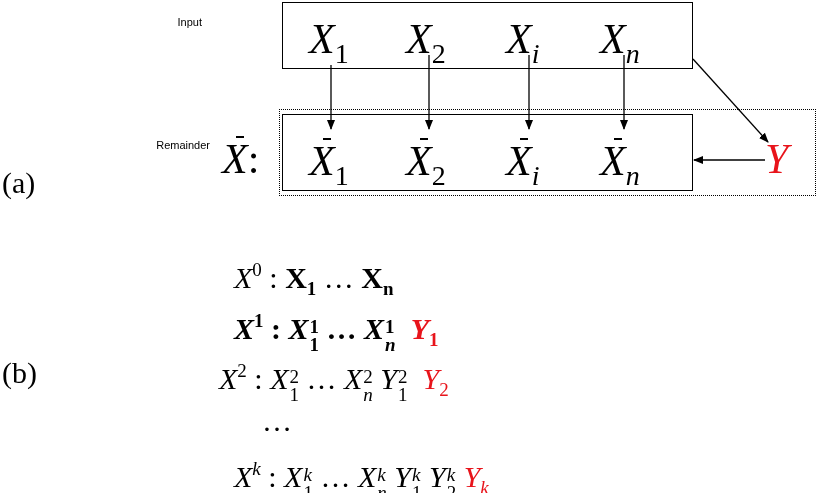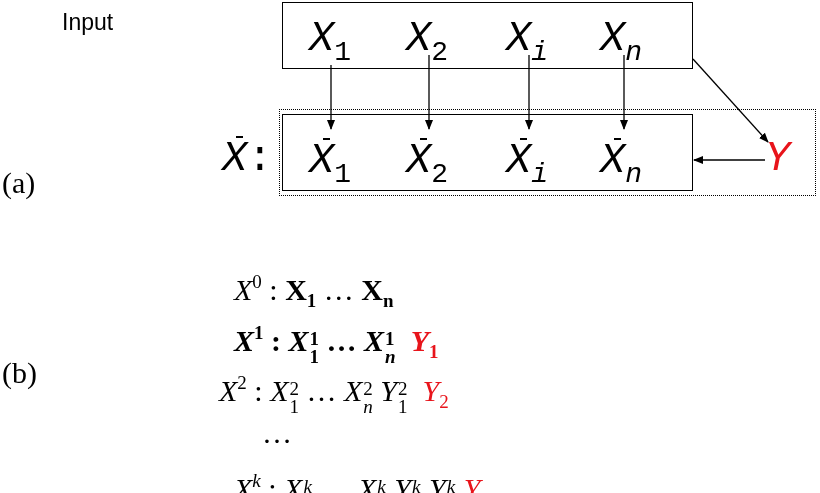--- a/index.html
+++ b/index.html
@@ -1,44 +1,45 @@
 <!DOCTYPE html>
 <html><head>
 <meta charset="utf-8">
 <style>
   html, body { margin:0; padding:0; background:#ffffff; }
   body { width:820px; height:493px; position:relative; overflow:hidden;
          font-family:"Liberation Serif", "DejaVu Serif", serif; color:#000; }
   .abs { position:absolute; }
   .sans { font-family:"Liberation Sans", "DejaVu Sans", sans-serif; }
-  .side-label { font-size:23px; line-height:22px; text-align:left; width:140px; }
+  .side-label { font-size:11px; line-height:22px; text-align:right; width:140px; }
   .panel-label { font-size:30px; }
   .box { position:absolute; border:1.5px solid #000; box-sizing:border-box; }
   .dotted { position:absolute; border:1.5px dotted #000; box-sizing:border-box; }
-  .var { position:absolute; font-style:italic; font-size:42px; line-height:42px; white-space:nowrap;font-family:Liberation Mono, monospace; }
+  .var { position:absolute; font-style:italic; font-size:42px; line-height:42px; white-space:nowrap; }
   .var sub { font-style:normal; font-size:28px; vertical-align:-10px; }
   .var sub.it { font-style:italic; }
   .bar { position:relative; display:inline-block; }
   .bar::before { content:""; position:absolute; left:14px; right:4px; top:-2px; border-top:2px solid #000; }
   .red { color:#e8141b; }
-  .eq { position:absolute; font-size:30px; line-height:34px; white-space:nowrap;margin-top:12px; }
+  .eq { position:absolute; font-size:30px; line-height:34px; white-space:nowrap; }
   .eq i { font-style:italic; }
   .eq sup { font-size:19px; vertical-align:12px; }
   .eq sub { font-size:19px; vertical-align:-7px; }
   .eq .ss { display:inline-flex; flex-direction:column; vertical-align:middle; font-size:19px; line-height:18px; margin-left:1px; position:relative; top:4px; }
   .eq b { font-weight:bold; font-style:normal; }
   svg { position:absolute; left:0; top:0; }
 </style>
 </head>
 <body>
 
 <div class="abs sans side-label" style="left:62px;top:11px;">
   <div>Input</div>
 </div>
 <div class="abs sans side-label" style="left:70px;top:134px;">
+  <div>Remainder</div>
 </div>
 <div class="abs panel-label" style="left:2px;top:166px;">(a)</div>
 <div class="var" style="left:222px;top:138px;"><span class="bar">X</span><span style="font-style:normal;">:</span></div>
 
 <div class="dotted" style="left:279px;top:109px;width:537px;height:87px;"></div>
 <div class="box" style="left:282px;top:2px;width:411px;height:67px;"></div>
 <div class="box" style="left:282px;top:114px;width:411px;height:77px;"></div>
 
 <div class="var" style="left:309px;top:18px;"><span>X</span><sub>1</sub></div>
 <div class="var" style="left:406px;top:18px;"><span>X</span><sub>2</sub></div>

